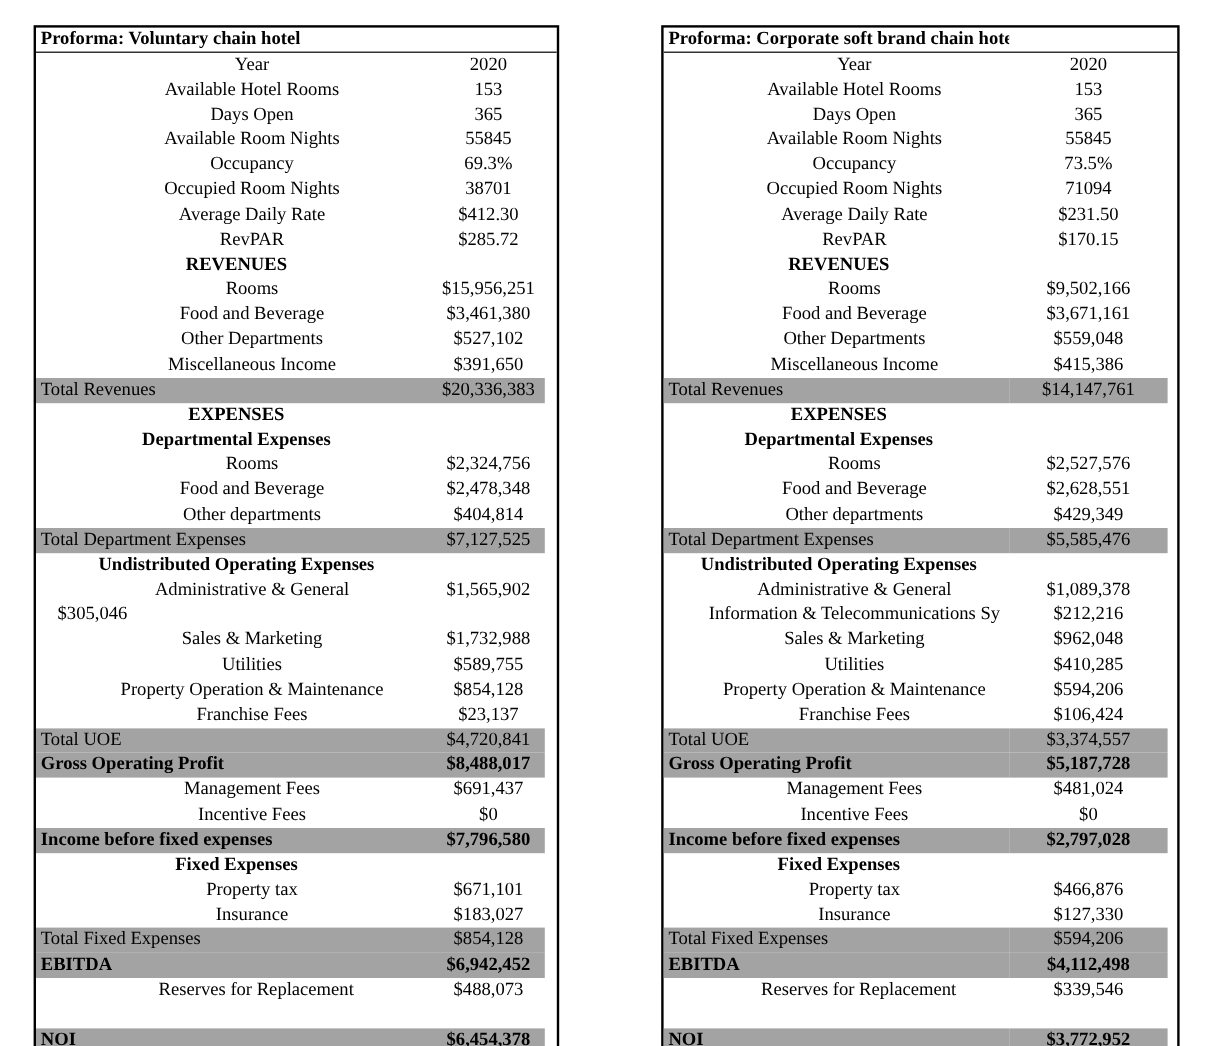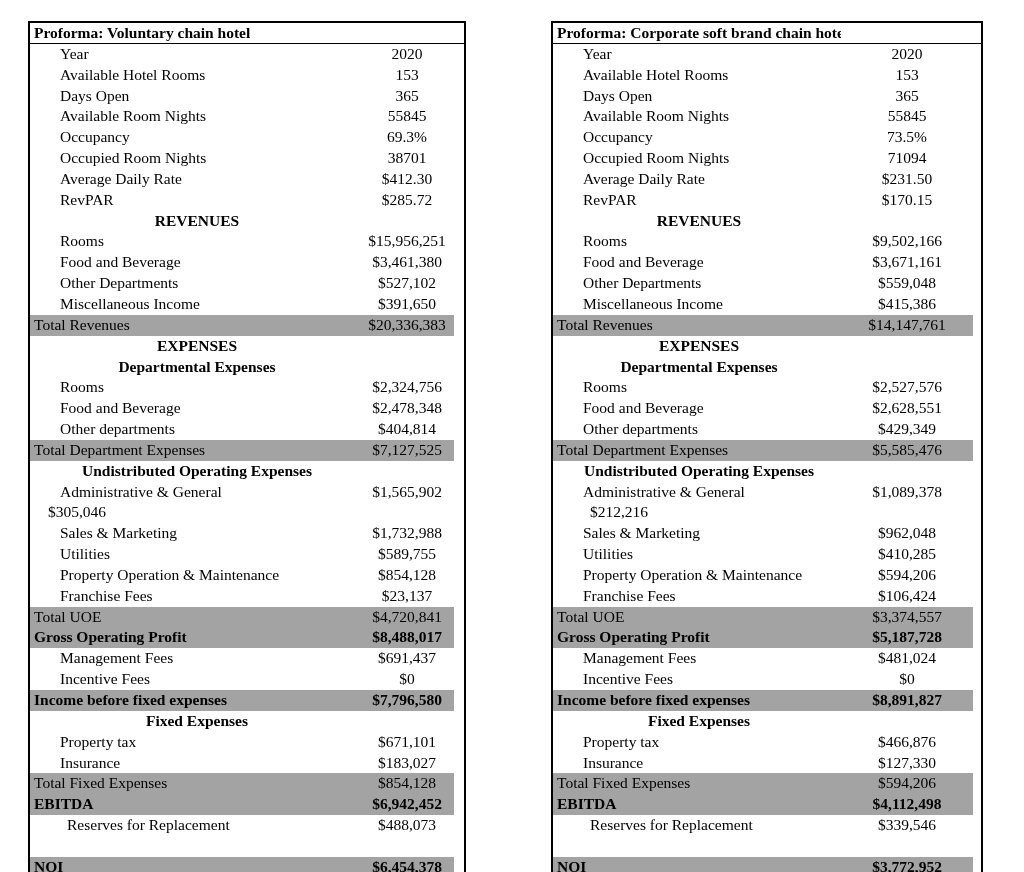--- a/index.html
+++ b/index.html
@@ -50,21 +50,21 @@
     text-align: center;
     box-sizing: border-box;
   }
   .cell-spacer { flex: 1; }
 
   .t1 .cell-label { width: 330px; }
   .t1 .cell-value { width: 94px; }
   .t2 .cell-label { width: 288px; }
   .t2 .cell-value { width: 132px; }
 
-  .row.detail .cell-label { padding-left: 30px; }
+  .row.detail .cell-label { padding-left: 30px; text-align: center; }
   .row.more   .cell-label { padding-left: 37px; }
   .row.section { font-weight: bold; text-align: center; }
   .row.bold    { font-weight: bold; }
   .row.total .cell-label,
   .row.total .cell-value { background: #a3a3a3; }
 </style>
 </head>
 <body>
 
 <div class="page">
@@ -385,20 +385,21 @@
           <span class="cell-label">Undistributed Operating Expenses</span>
           <span class="cell-value"></span>
           <span class="cell-spacer"></span>
         </div>
         <div class="row detail">
           <span class="cell-label">Administrative &amp; General</span>
           <span class="cell-value">$1,089,378</span>
           <span class="cell-spacer"></span>
         </div>
         <div class="row detail">
+          <span class="cell-label">Information &amp; Telecommunications Sy</span>
           <span class="cell-value">$212,216</span>
           <span class="cell-spacer"></span>
         </div>
         <div class="row detail">
           <span class="cell-label">Sales &amp; Marketing</span>
           <span class="cell-value">$962,048</span>
           <span class="cell-spacer"></span>
         </div>
         <div class="row detail">
           <span class="cell-label">Utilities</span>
@@ -430,21 +431,21 @@
           <span class="cell-value">$481,024</span>
           <span class="cell-spacer"></span>
         </div>
         <div class="row detail">
           <span class="cell-label">Incentive Fees</span>
           <span class="cell-value">$0</span>
           <span class="cell-spacer"></span>
         </div>
         <div class="row total bold">
           <span class="cell-label">Income before fixed expenses</span>
-          <span class="cell-value">$8,891,827</span>
+          <span class="cell-value">$2,797,028</span>
           <span class="cell-spacer"></span>
         </div>
         <div class="row section">
           <span class="cell-label">Fixed Expenses</span>
           <span class="cell-value"></span>
           <span class="cell-spacer"></span>
         </div>
         <div class="row detail">
           <span class="cell-label">Property tax</span>
           <span class="cell-value">$466,876</span>

